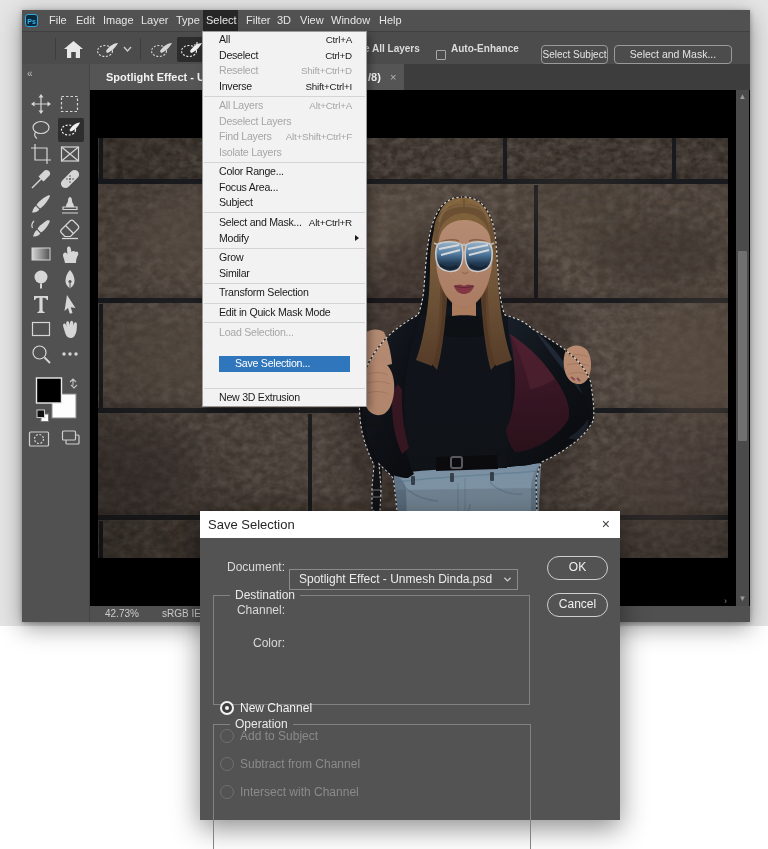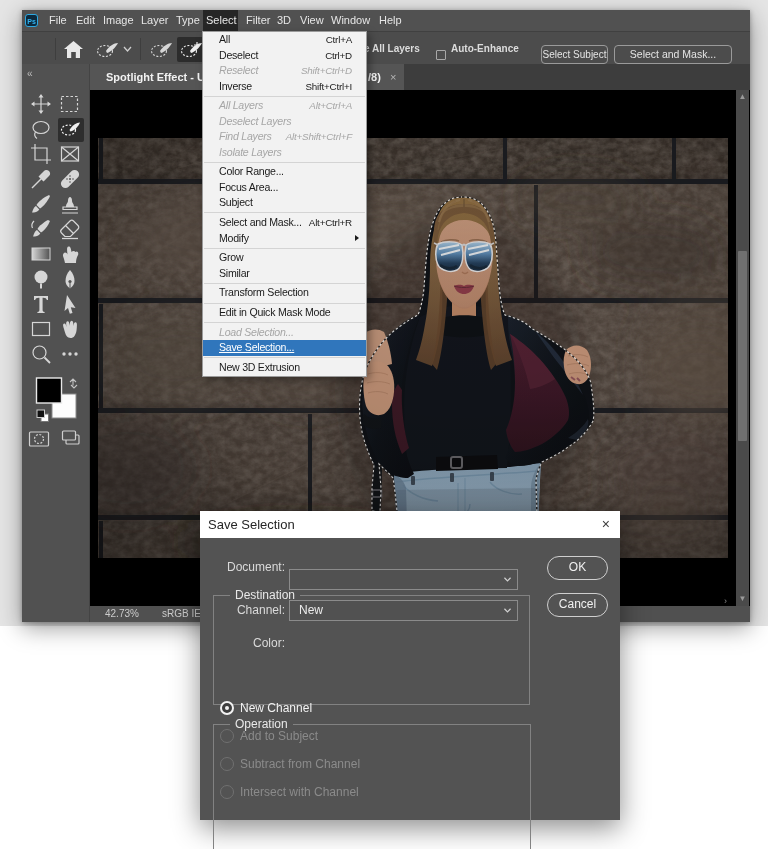--- a/index.html
+++ b/index.html
@@ -26,22 +26,22 @@
 #photo{position:absolute;left:8px;top:48px;width:630px;height:420px;}
 #vscroll{position:absolute;left:646px;top:0;width:13px;height:516px;background:#4a4a4a;}
 #vthumb{position:absolute;left:2px;top:161px;width:9px;height:190px;background:#707070;border-radius:1px;}
 #statusbar{position:absolute;left:0;top:516px;width:660px;height:16px;background:#505050;
   font-size:10px;color:#cccccc;line-height:16px;}
 
 #menu{position:absolute;left:202px;top:31px;width:165px;background:#f2f2f2;border:1px solid #9b9b9b;
   box-sizing:border-box;box-shadow:3px 3px 8px rgba(0,0,0,.35);padding:0;}
 .mi{position:relative;height:15.5px;line-height:15.5px;font-size:10.6px;color:#1b1b1b;padding-left:16px;white-space:nowrap;letter-spacing:-0.25px;}
 .mi .sc{position:absolute;right:14px;top:0;color:#1b1b1b;font-size:9.8px;letter-spacing:-0.2px;}
-.mi.d,.mi.d .sc{color:#a6a6a6;font-style:italic;}
-.mi.sel{background:#3076bc;color:#fff;margin:0;text-decoration:underline;}
+.mi.d,.mi.d .sc{color:#a6a6a6;}
+.mi.sel{background:#3076bc;color:#fff;margin:16px;}
 .msep{height:1px;background:#d4d4d4;margin:1.6px 1px;}
 .arr{position:absolute;right:7px;top:4.2px;width:0;height:0;border-left:4px solid #1b1b1b;
   border-top:3.6px solid transparent;border-bottom:3.6px solid transparent;}
 
 #dlg{position:absolute;left:200px;top:511px;width:420px;height:309px;background:#535353;
   box-shadow:0 8px 26px rgba(0,0,0,.45);text-decoration:underline;}
 #dlgtitle{position:absolute;left:0;top:0;width:420px;height:27px;background:#ffffff;}
 #dlgtitle span{position:absolute;left:8px;top:0;line-height:27px;font-size:13px;color:#262626;}
 #dlgx{position:absolute;right:10px;top:0;line-height:27px;font-size:14px;color:#3c3c3c;}
 .grp{position:absolute;border:1px solid #828282;margin-top:40px;}
@@ -532,31 +532,26 @@
   <div id="dlg">
     <div id="dlgtitle">
         <span>Save Selection</span>
         <div id="dlgx">×</div>
       </div>
     <div class="grp" style="left:13px;top:44px;width:315px;height:108px">
       <div class="grplab">Destination</div>
     </div>
     <div class="dlab" style="left:0;top:49px;width:85px">Document:</div>
     <div class="dfield" style="left:89px;top:58px;width:229px;height:21px">
+      <span class="ft" style="line-height:19px">Spotlight Effect - Unmesh Dinda.psd</span>
       <svg class="dcaret" viewBox="0 0 8 5">
           <path d="M0.5 0.5 L4 4 L7.5 0.5" fill="none" stroke="#d0d0d0" stroke-width="1.4"></path>
         </svg>
     </div>
     <div class="dlab" style="left:0;top:92px;width:85px">Channel:</div>
-    <div class="dfield" style="left:89px;top:89px;width:229px;height:21px">
-      <span class="ft" style="line-height:19px">New</span>
-      <svg class="dcaret" viewBox="0 0 8 5">
-          <path d="M0.5 0.5 L4 4 L7.5 0.5" fill="none" stroke="#d0d0d0" stroke-width="1.4"></path>
-        </svg>
-    </div>
     <div class="dlab" style="left:0;top:125px;width:85px">Color:</div>
     <div class="pbtn" style="left:347px;top:45px">OK</div>
     <div class="pbtn" style="left:347px;top:82px">Cancel</div>
     <div class="grp" style="left:13px;top:173px;width:316px;height:128px">
       <div class="grplab">Operation</div>
     </div>
     <div class="radio" style="left:20px;top:189.5px;border:2px solid #f2f2f2;background:#3e3e3e;">
       <div style="position:absolute;left:3px;top:3px;width:4px;height:4px;border-radius:50%;background:#f2f2f2"></div>
     </div>
     <div class="rlab" style="left:40px;top:190px;color:#f2f2f2">New Channel</div>

